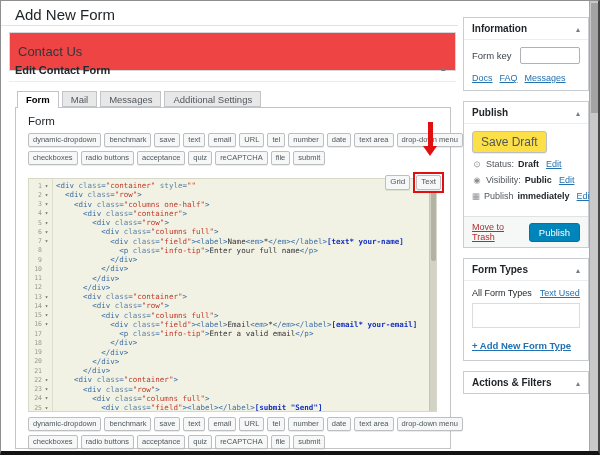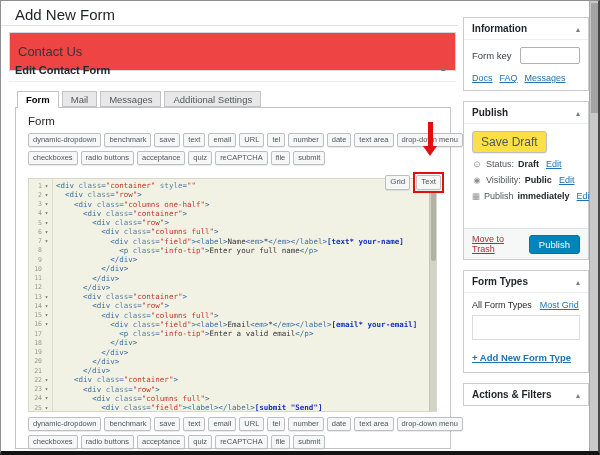--- a/index.html
+++ b/index.html
@@ -66,21 +66,21 @@
   .formkey-row input{width:60px;height:17px;border:1px solid #aeb2b6;border-radius:2px;}
   .info-links{margin-top:9px;display:flex;gap:7px;}
   .slink{font-size:9px;color:var(--link-color,#2271b1);text-decoration:underline;cursor:pointer;}
   .sd-btn{font-family:inherit;font-size:12px;color:#50575e;background:#fde047;border:1px solid #bcbec2;
     border-radius:3px;padding:3px 8px;cursor:pointer;box-shadow:0 1px 0 rgba(0,0,0,.08);}
   .pub-row{display:flex;align-items:center;gap:4px;margin-top:6px;font-size:9px;color:#50575e;}
   .pub-icon{width:10px;text-align:center;color:#8c8f94;font-size:8.5px;}
   .pub-row b{color:#1d2327;}
   .pub-row .slink{margin-left:3px;}
   .pub-footer{display:flex;justify-content:space-between;align-items:center;background:#f6f7f7;
-    border-top:1px solid #dfe1e3;padding:5px 8px;margin-top:20px;gap:8px;}
+    border-top:1px solid #dfe1e3;padding:5px 8px;margin-top:8px;gap:8px;}
   .trash-link{font-size:9px;color:#b32d2e;text-decoration:underline;cursor:pointer;}
   .publish-btn{font-family:inherit;font-size:9.5px;color:#fff;background:var(--publish-bg,#0085ba);
     border:1px solid var(--publish-border,#0073aa);border-radius:3px;padding:3px 9px;cursor:pointer;}
   .ft-tabs{display:flex;gap:8px;font-size:9px;}
   .ft-tab{color:var(--link-color,#2271b1);text-decoration:underline;cursor:pointer;white-space:nowrap;}
   .ft-tab.active{color:#1d2327;text-decoration:none;cursor:default;}
   .ft-panel{border:1px solid #dcdcde;height:25px;background:#fff;margin:5px 0 7px;}
   .ft-add{font-size:9.5px;font-weight:700;color:var(--link-color,#2271b1);text-decoration:underline;
     display:inline-block;cursor:pointer;}
   .vscroll{left:588px;top:0;width:9px;height:450px;background:#c9c9c9;border-left:1px solid #a8a8a8;}
@@ -357,21 +357,21 @@
     </div>
 
     <div class="sbox">
       <div class="sbox-h">
         <span>Form Types</span>
         <span class="toggle">▴</span>
       </div>
       <div class="sbox-c">
         <div class="ft-tabs">
             <span class="ft-tab active">All Form Types</span>
-            <span class="ft-tab">Most Grid</span>
+            <span class="ft-tab">Text Used</span>
           </div>
         <div class="ft-panel"></div>
         <a href="#" class="ft-add">+ Add New Form Type</a>
       </div>
     </div>
 
     <div class="sbox collapsed">
       <div class="sbox-h">
         <span>Actions &amp; Filters</span>
         <span class="toggle">▴</span>

